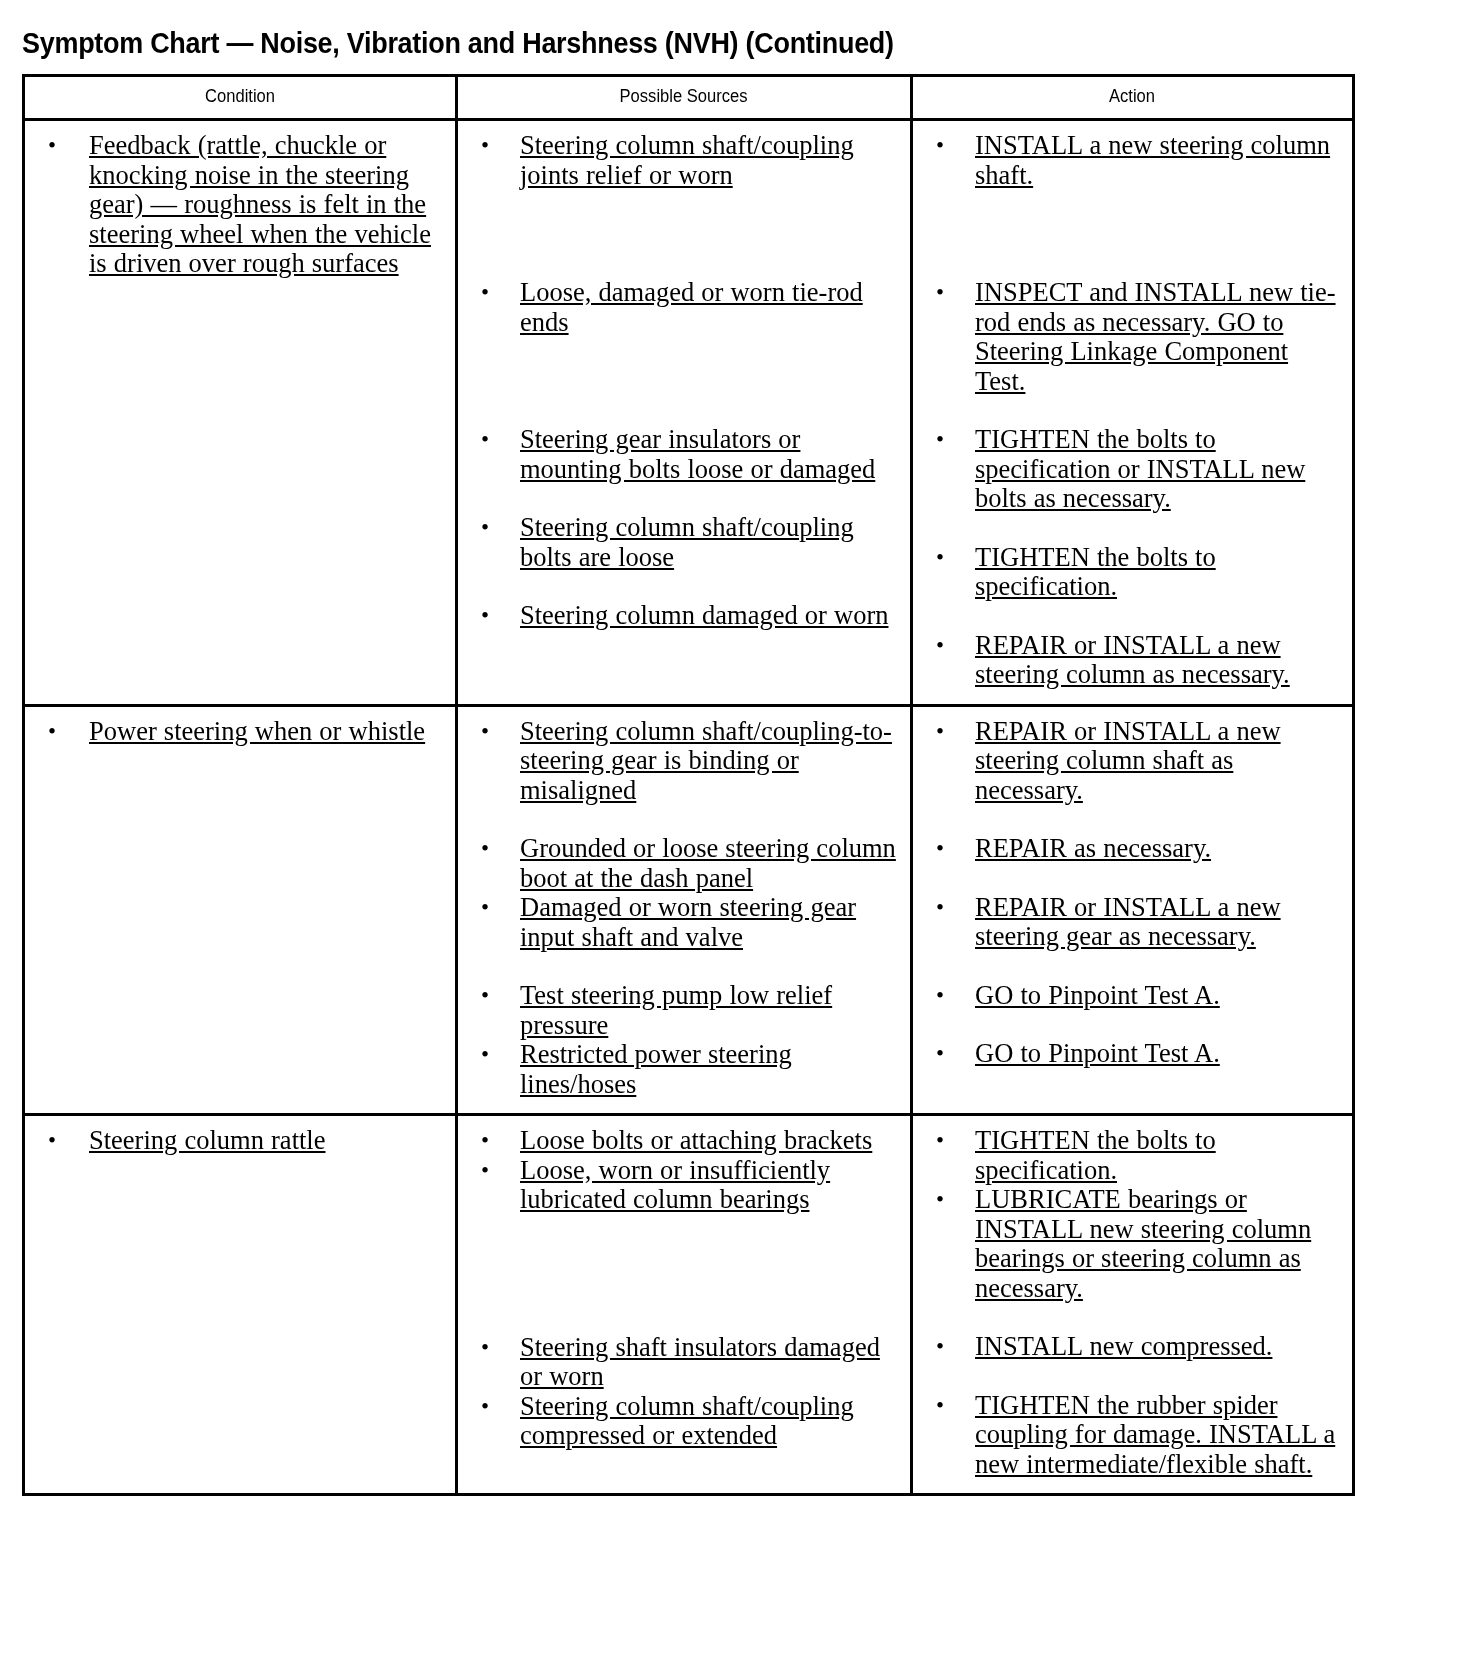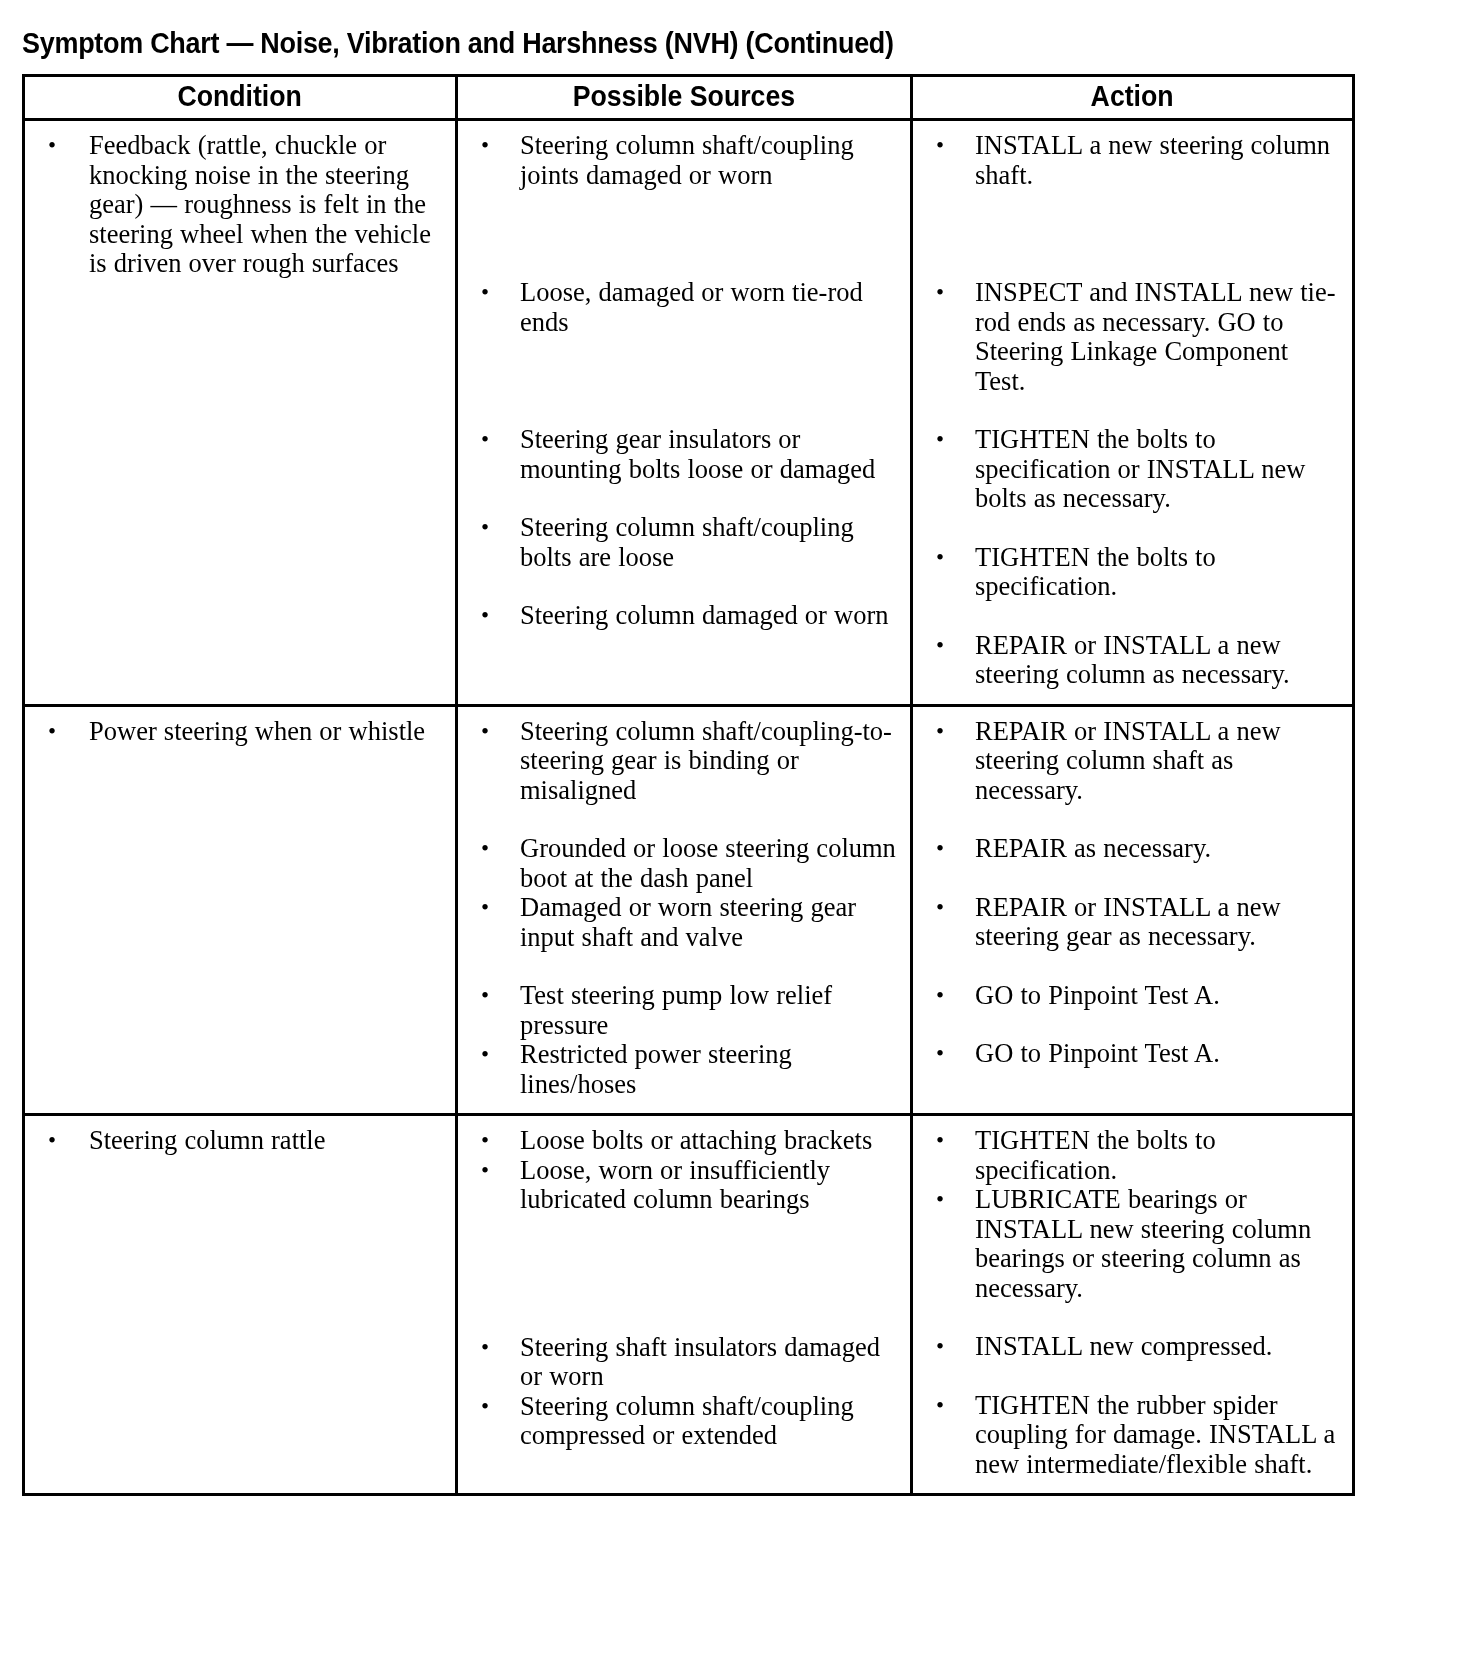--- a/index.html
+++ b/index.html
@@ -48,22 +48,22 @@
   table.symptom-table col.c-sources   { width: 455px; }
   table.symptom-table col.c-action    { width: 442px; }
 
   thead th {
     border-bottom: 3px solid #000;
     border-right: 3px solid #000;
     padding: 4px 0 7px 0;
     text-align: center;
     vertical-align: middle;
     font-family: "Liberation Sans Narrow", "Liberation Sans", sans-serif;
-    font-weight: bold;
-    font-size: 29px;
+    font-weight: normal;
+    font-size: 18px;
     line-height: 30px;
   }
   thead th:last-child { border-right: none; }
   thead th span { display: inline-block; transform: scaleX(0.92); }
 
   tbody td {
     border-top: 3px solid #000;
     border-right: 3px solid #000;
     padding: 0;
     vertical-align: top;
@@ -90,20 +90,21 @@
   ul.blist > li .bullet {
     position: absolute;
     left: 15px;
     top: 0;
     font-size: 23px;
     line-height: 29.5px;
   }
   ul.blist > li .btext {
     display: block;
     word-spacing: 0.5px;
+    text-decoration: underline;
   }
   
   ul.blist > li[data-gap="s"] { margin-top: 0px; }
   ul.blist > li[data-gap="m"] { margin-top: 29px; }
   ul.blist > li[data-gap="xl"] { margin-top: 88px; }
   ul.blist > li[data-gap="xxl"] { margin-top: 118px; }
 
   .cond-cell ul.blist > li { padding-left: 56px; }
 </style>
 </head>
@@ -142,21 +143,21 @@
                   <span class="btext">Feedback (rattle, chuckle or knocking noise in the steering gear) — roughness is felt in the steering wheel when the vehicle is driven over rough surfaces</span>
                 </li>
               </ul>
             </div>
           </td>
           <td>
             <div class="cell-inner ">
               <ul class="blist">
                 <li data-gap="s">
                   <span class="bullet">•</span>
-                  <span class="btext">Steering column shaft/coupling joints damaged or worn</span>
+                  <span class="btext">Steering column shaft/coupling joints relief or worn</span>
                 </li>
                 <li data-gap="xl">
                   <span class="bullet">•</span>
                   <span class="btext">Loose, damaged or worn tie-rod ends</span>
                 </li>
                 <li data-gap="xl">
                   <span class="bullet">•</span>
                   <span class="btext">Steering gear insulators or mounting bolts loose or damaged</span>
                 </li>
                 <li data-gap="m">

